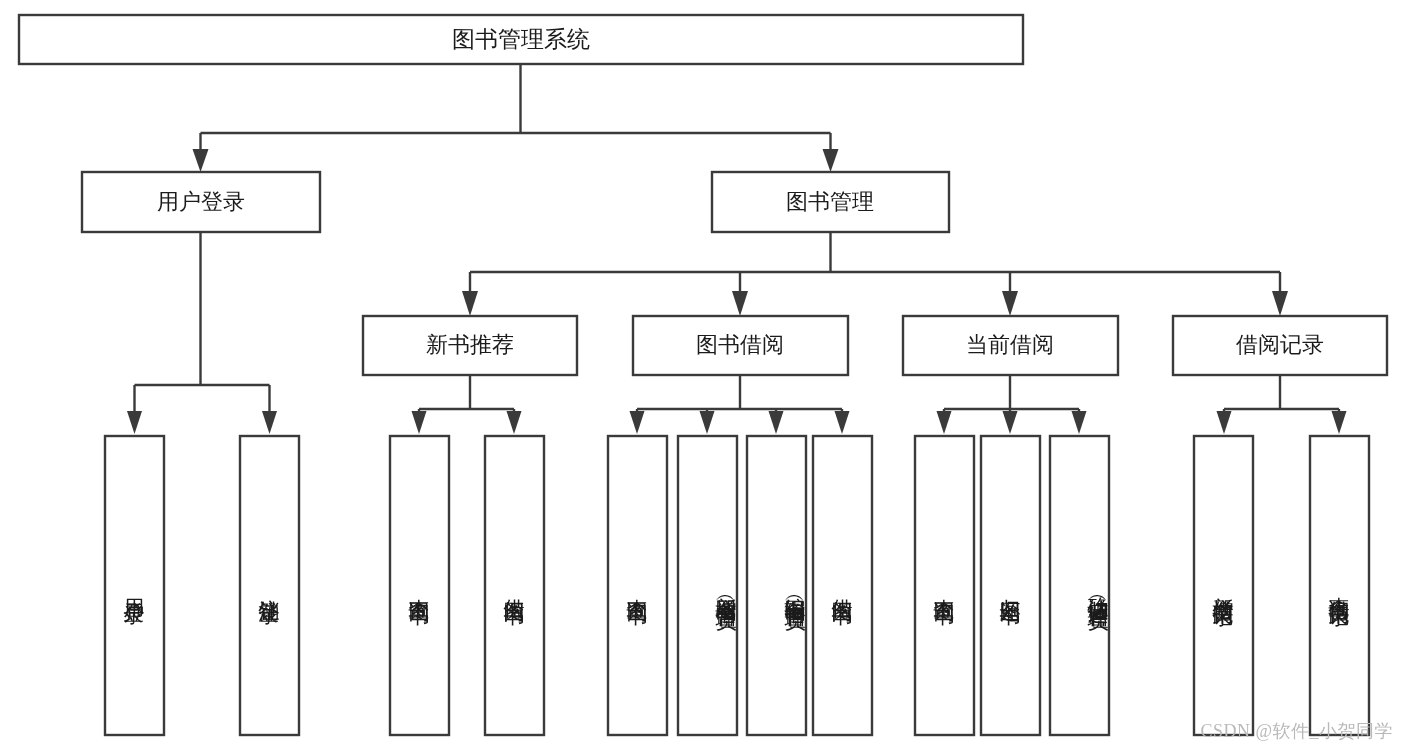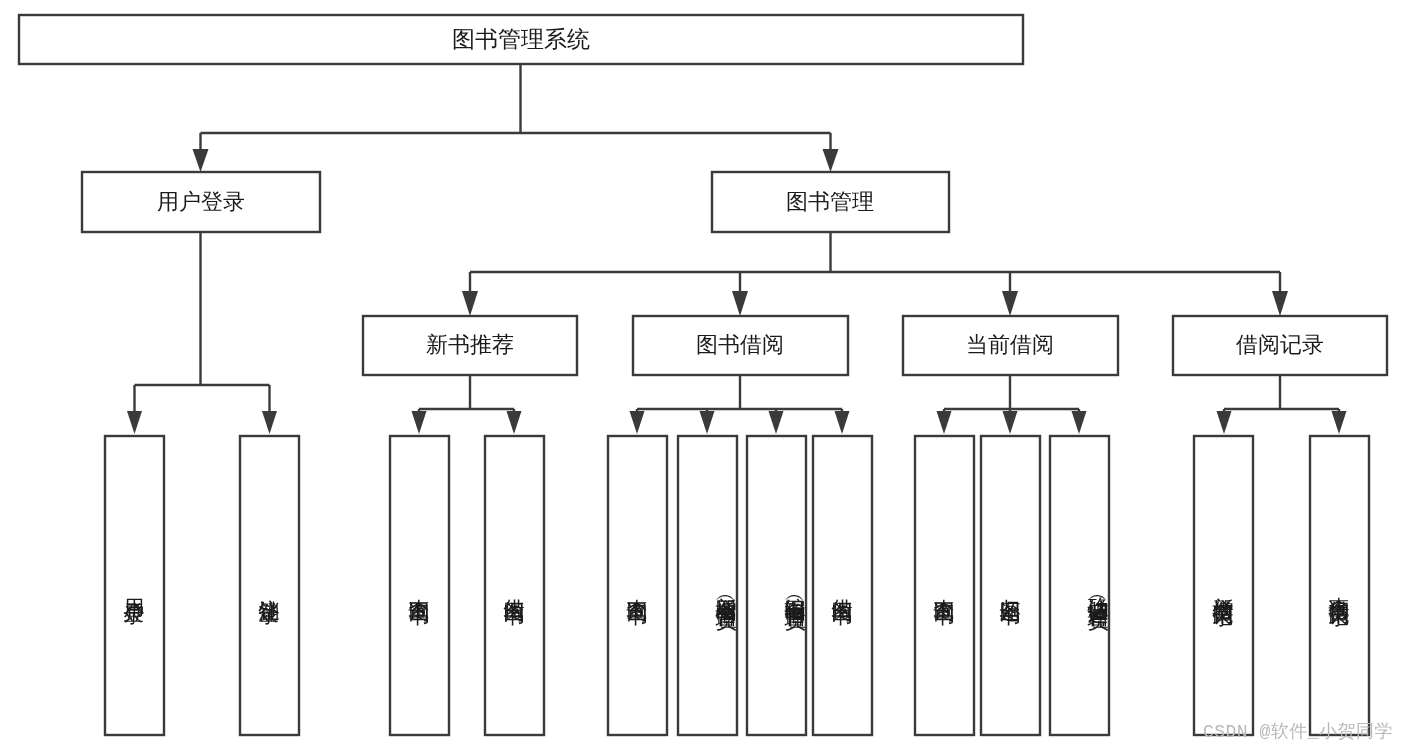--- a/index.html
+++ b/index.html
@@ -61,21 +61,21 @@
     letter-spacing: 2px;
     color: #1b1b1b;
     white-space: nowrap;
     text-align: center;
     pointer-events: none;
   }
   .watermark {
     position: absolute;
     right: 12px;
     bottom: 4px;
-    font-family: Liberation Mono, monospace;
+    font-family: Liberation Serif, serif;
     font-size: 18px;
     color: #b9b9b9;
     letter-spacing: 0.5px;
     white-space: nowrap;
   }
 </style>
 </head>
 <body>
 
 <div id="diagram-root">

